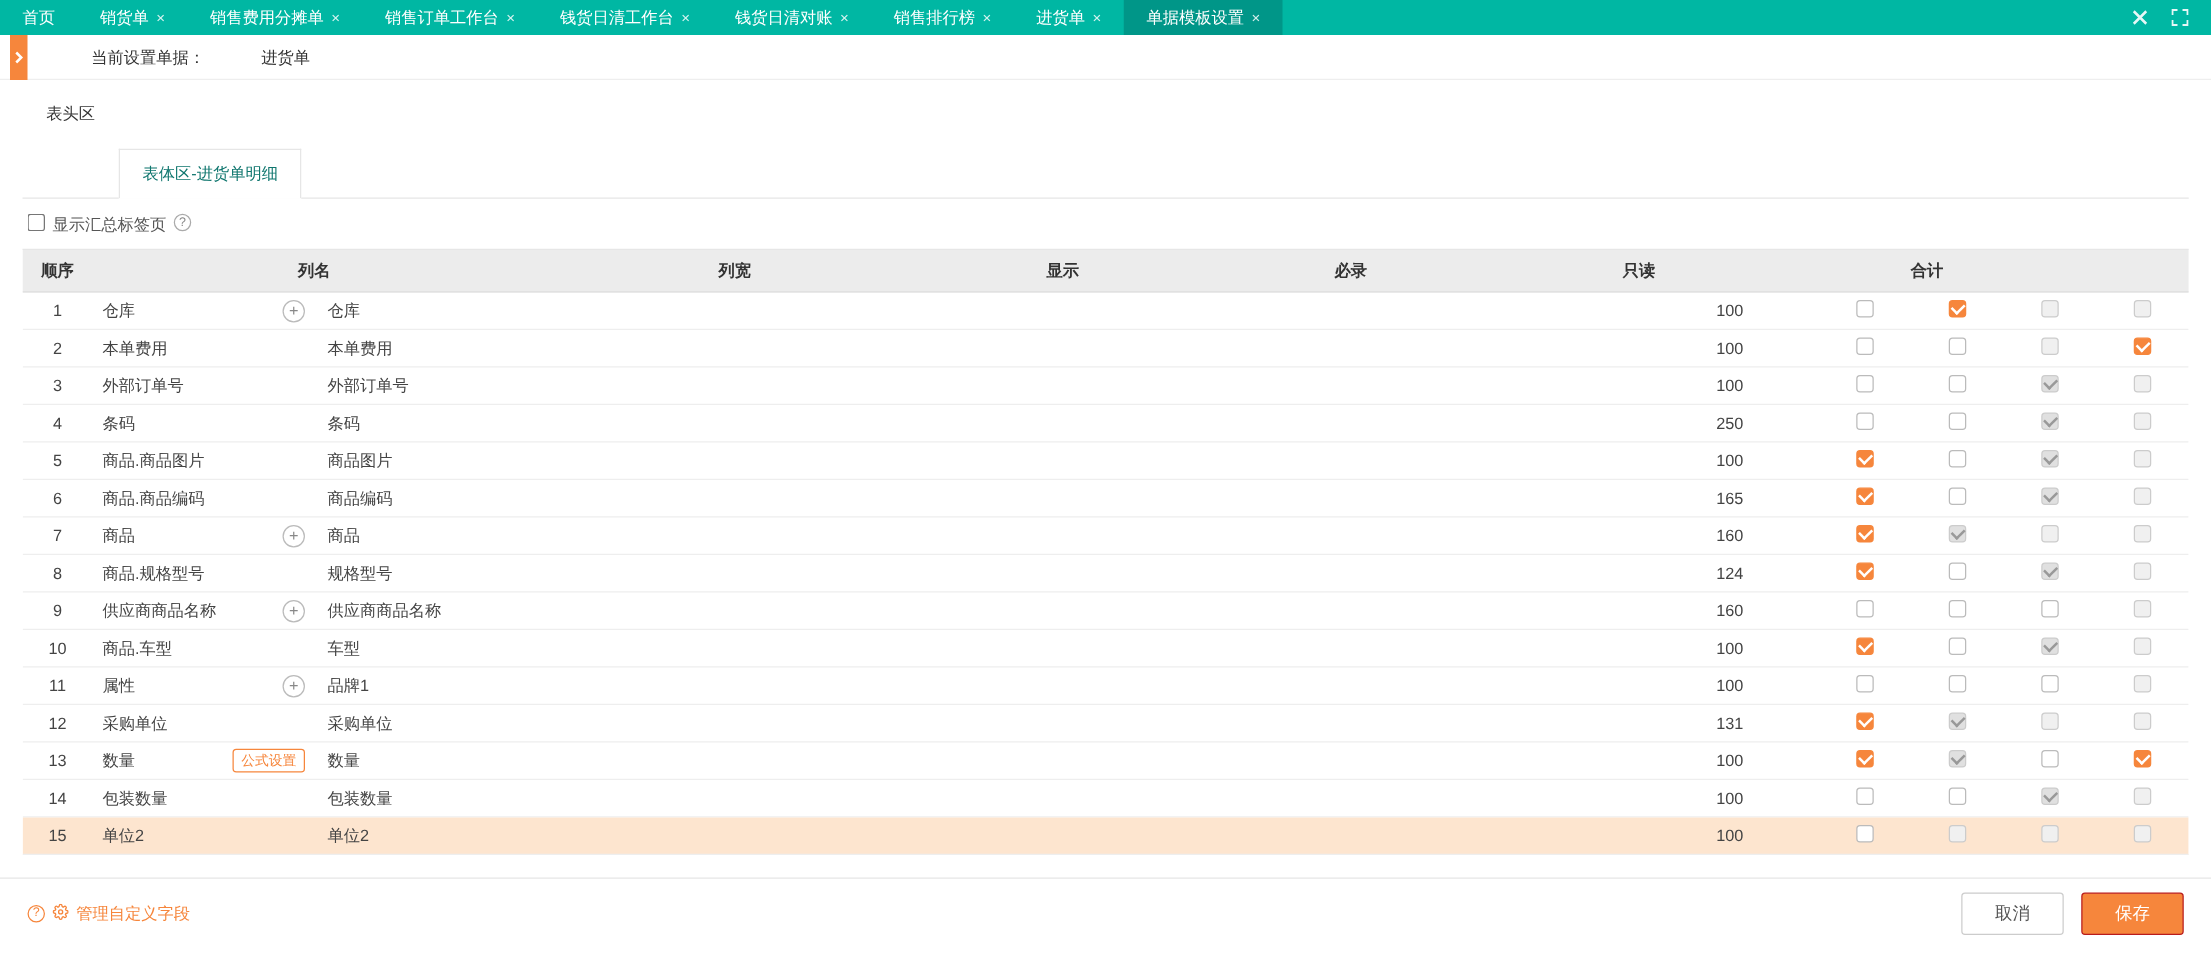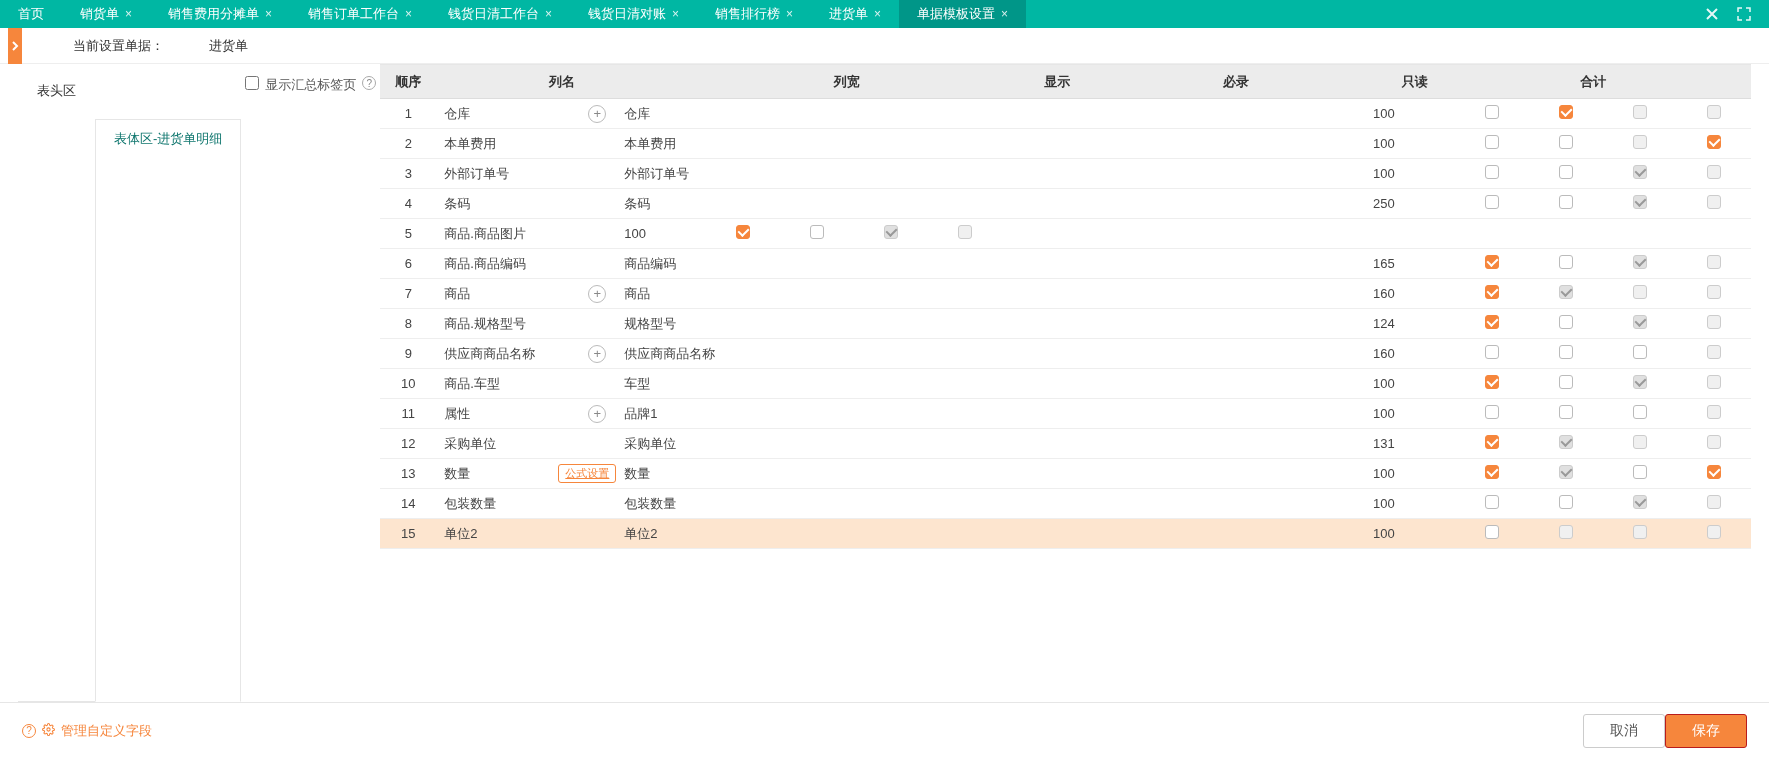--- a/index.html
+++ b/index.html
@@ -13,21 +13,21 @@
 .topbar .right { margin-left: auto; display: flex; align-items: center; gap: 14px; padding-right: 16px; }
 .topbar .right .btn { width: 18px; height: 18px; display: flex; align-items: center; justify-content: center; cursor: pointer; opacity: .9; }
 .topbar .right svg { stroke: #fff; }
 
 
 .crumb-row { display: flex; align-items: center; height: 36px; padding: 0 8px; border-bottom: 1px solid #eee; font-size: 13px; color: #333; gap: 45px; }
 .crumb-row .arrow { width: 14px; height: 36px; background: #f6863c; display: flex; align-items: center; justify-content: center; margin-right: 6px; color:#fff; }
 .crumb-row .arrow svg { stroke:#fff; }
 
 
-.content { padding: 0 18px 0 18px; height: calc(100vh - 42px - 36px - 56px); display:flex; flex-direction:row; }
+.content { padding: 0 18px 0 18px; height: calc(100vh - 42px - 36px - 56px); display:flex; flex-direction:column; }
 .subtabs { display: flex; border-bottom: 1px solid #e6e6e6; margin-top: 6px; }
 .subtabs .stab { padding: 10px 18px; font-size: 13px; cursor: pointer; color: #333; border: 1px solid transparent; border-bottom: none; position: relative; top: 1px; }
 .subtabs .stab.active { color: #0f766e; border-color: #e6e6e6; background: #fff; border-bottom: 1px solid #fff; margin-top: 48px; }
 
 .toggle-row { display: flex; align-items: flex-start; padding: 12px 4px 10px; font-size: 13px; color: #555; gap: 6px; }
 .toggle-row input { width: 14px; height: 14px; }
 .help { width: 14px; height: 14px; border: 1px solid #aaa; border-radius: 50%; display: inline-flex; align-items: center; justify-content: center; font-size: 10px; color: #888; }
 
 
 .table-wrap { flex: 1; overflow: hidden; position: relative; border-top:1px solid #e6e6e6;}
@@ -37,35 +37,35 @@
 .col-disp { flex: 1; padding-left: 8px; min-width: 200px; }
 .col-w { width: 90px; padding-left: 8px; flex-shrink:0;}
 .col-chk { width: 74px; text-align: center; flex-shrink:0;}
 .col-scroll { width: 16px; flex-shrink:0; }
 
 .tbody { height: calc(100% - 34px); overflow-y: auto; }
 .trow { display: flex; align-items: center; height: 30px; border-bottom: 1px solid #eee; font-size: 13px; color: #444; }
 .trow.highlight { background: #fde5cf; }
 
 .add-btn { width: 18px; height: 18px; border: 1px solid #bbb; border-radius: 50%; display:inline-flex; align-items:center; justify-content:center; font-size: 13px; color:#888; margin-left:auto; margin-right:10px; cursor:pointer; background:#fff;}
-.formula-btn { border: 1px solid #f6863c; color: #f6863c; font-size: 11px; padding: 1px 6px; border-radius: 3px; margin-left:auto; cursor:pointer; white-space:nowrap;text-decoration:underline;}
+.formula-btn { border: 1px solid #f6863c; color: #f6863c; font-size: 11px; padding: 1px 6px; border-radius: 3px; margin-left:auto; margin-right:10px; cursor:pointer; white-space:nowrap;}
 
 .chk { width: 14px; height: 14px; border: 1px solid #bbb; border-radius: 3px; display: inline-block; position: relative; background: #fff; }
 .chk.on { background: #f6863c; border-color: #f6863c; }
 .chk.on::after { content: ""; position: absolute; left: 3px; top: 0px; width: 5px; height: 8px; border: solid #fff; border-width: 0 2px 2px 0; transform: rotate(45deg); }
 .chk.disabled { background: #f0f0f0; border-color:#ccc; }
 .chk.on.disabled { background: #e0e0e0; border-color:#ccc;}
 .chk.on.disabled::after { border-color:#999; }
 
 
 .footer { height: 56px; border-top: 1px solid #e6e6e6; display: flex; align-items: center; padding: 0 22px; background:#fff; }
 .footer .left { display: flex; align-items: center; gap: 6px; color: #f6863c; font-size: 13px; cursor:pointer;}
 .footer .left .q { width:14px; height:14px; border:1px solid #f6863c; border-radius:50%; display:inline-flex; align-items:center; justify-content:center; font-size:10px; color:#f6863c; }
 .footer .left .gear { color:#f6863c; }
-.footer .btns { margin-left: auto; display: flex; }
+.footer .btns { margin-left: auto; display: flex; gap: 14px; }
 .footer button { height: 34px; padding: 0 26px; font-size: 14px; border-radius: 3px; cursor: pointer; }
 .footer .cancel { background: #fff; border: 1px solid #ccc; color: #555; }
 .footer .save { background: #f6863c; border: 1px solid #b91c1c; color: #fff; }
 
 
 .tbody::-webkit-scrollbar { width: 10px; }
 .tbody::-webkit-scrollbar-thumb { background: #c4c4c4; border-radius: 5px; }
 .tbody::-webkit-scrollbar-track { background: #f3f3f3; }
 </style>
 </head>
@@ -202,20 +202,21 @@
           <div class="col-chk"><span class="chk"></span></div>
           <div class="col-chk"><span class="chk"></span></div>
           <div class="col-chk"><span class="chk on disabled"></span></div>
           <div class="col-chk"><span class="chk disabled"></span></div>
         </div>
         <div class="trow">
           <div class="col-seq">5</div>
           <div class="col-name">
             <span>商品.商品图片</span>
           </div>
+          <div class="col-disp">商品图片</div>
           <div class="col-w">100</div>
           <div class="col-chk"><span class="chk on"></span></div>
           <div class="col-chk"><span class="chk"></span></div>
           <div class="col-chk"><span class="chk on disabled"></span></div>
           <div class="col-chk"><span class="chk disabled"></span></div>
         </div>
         <div class="trow">
           <div class="col-seq">6</div>
           <div class="col-name">
             <span>商品.商品编码</span>

